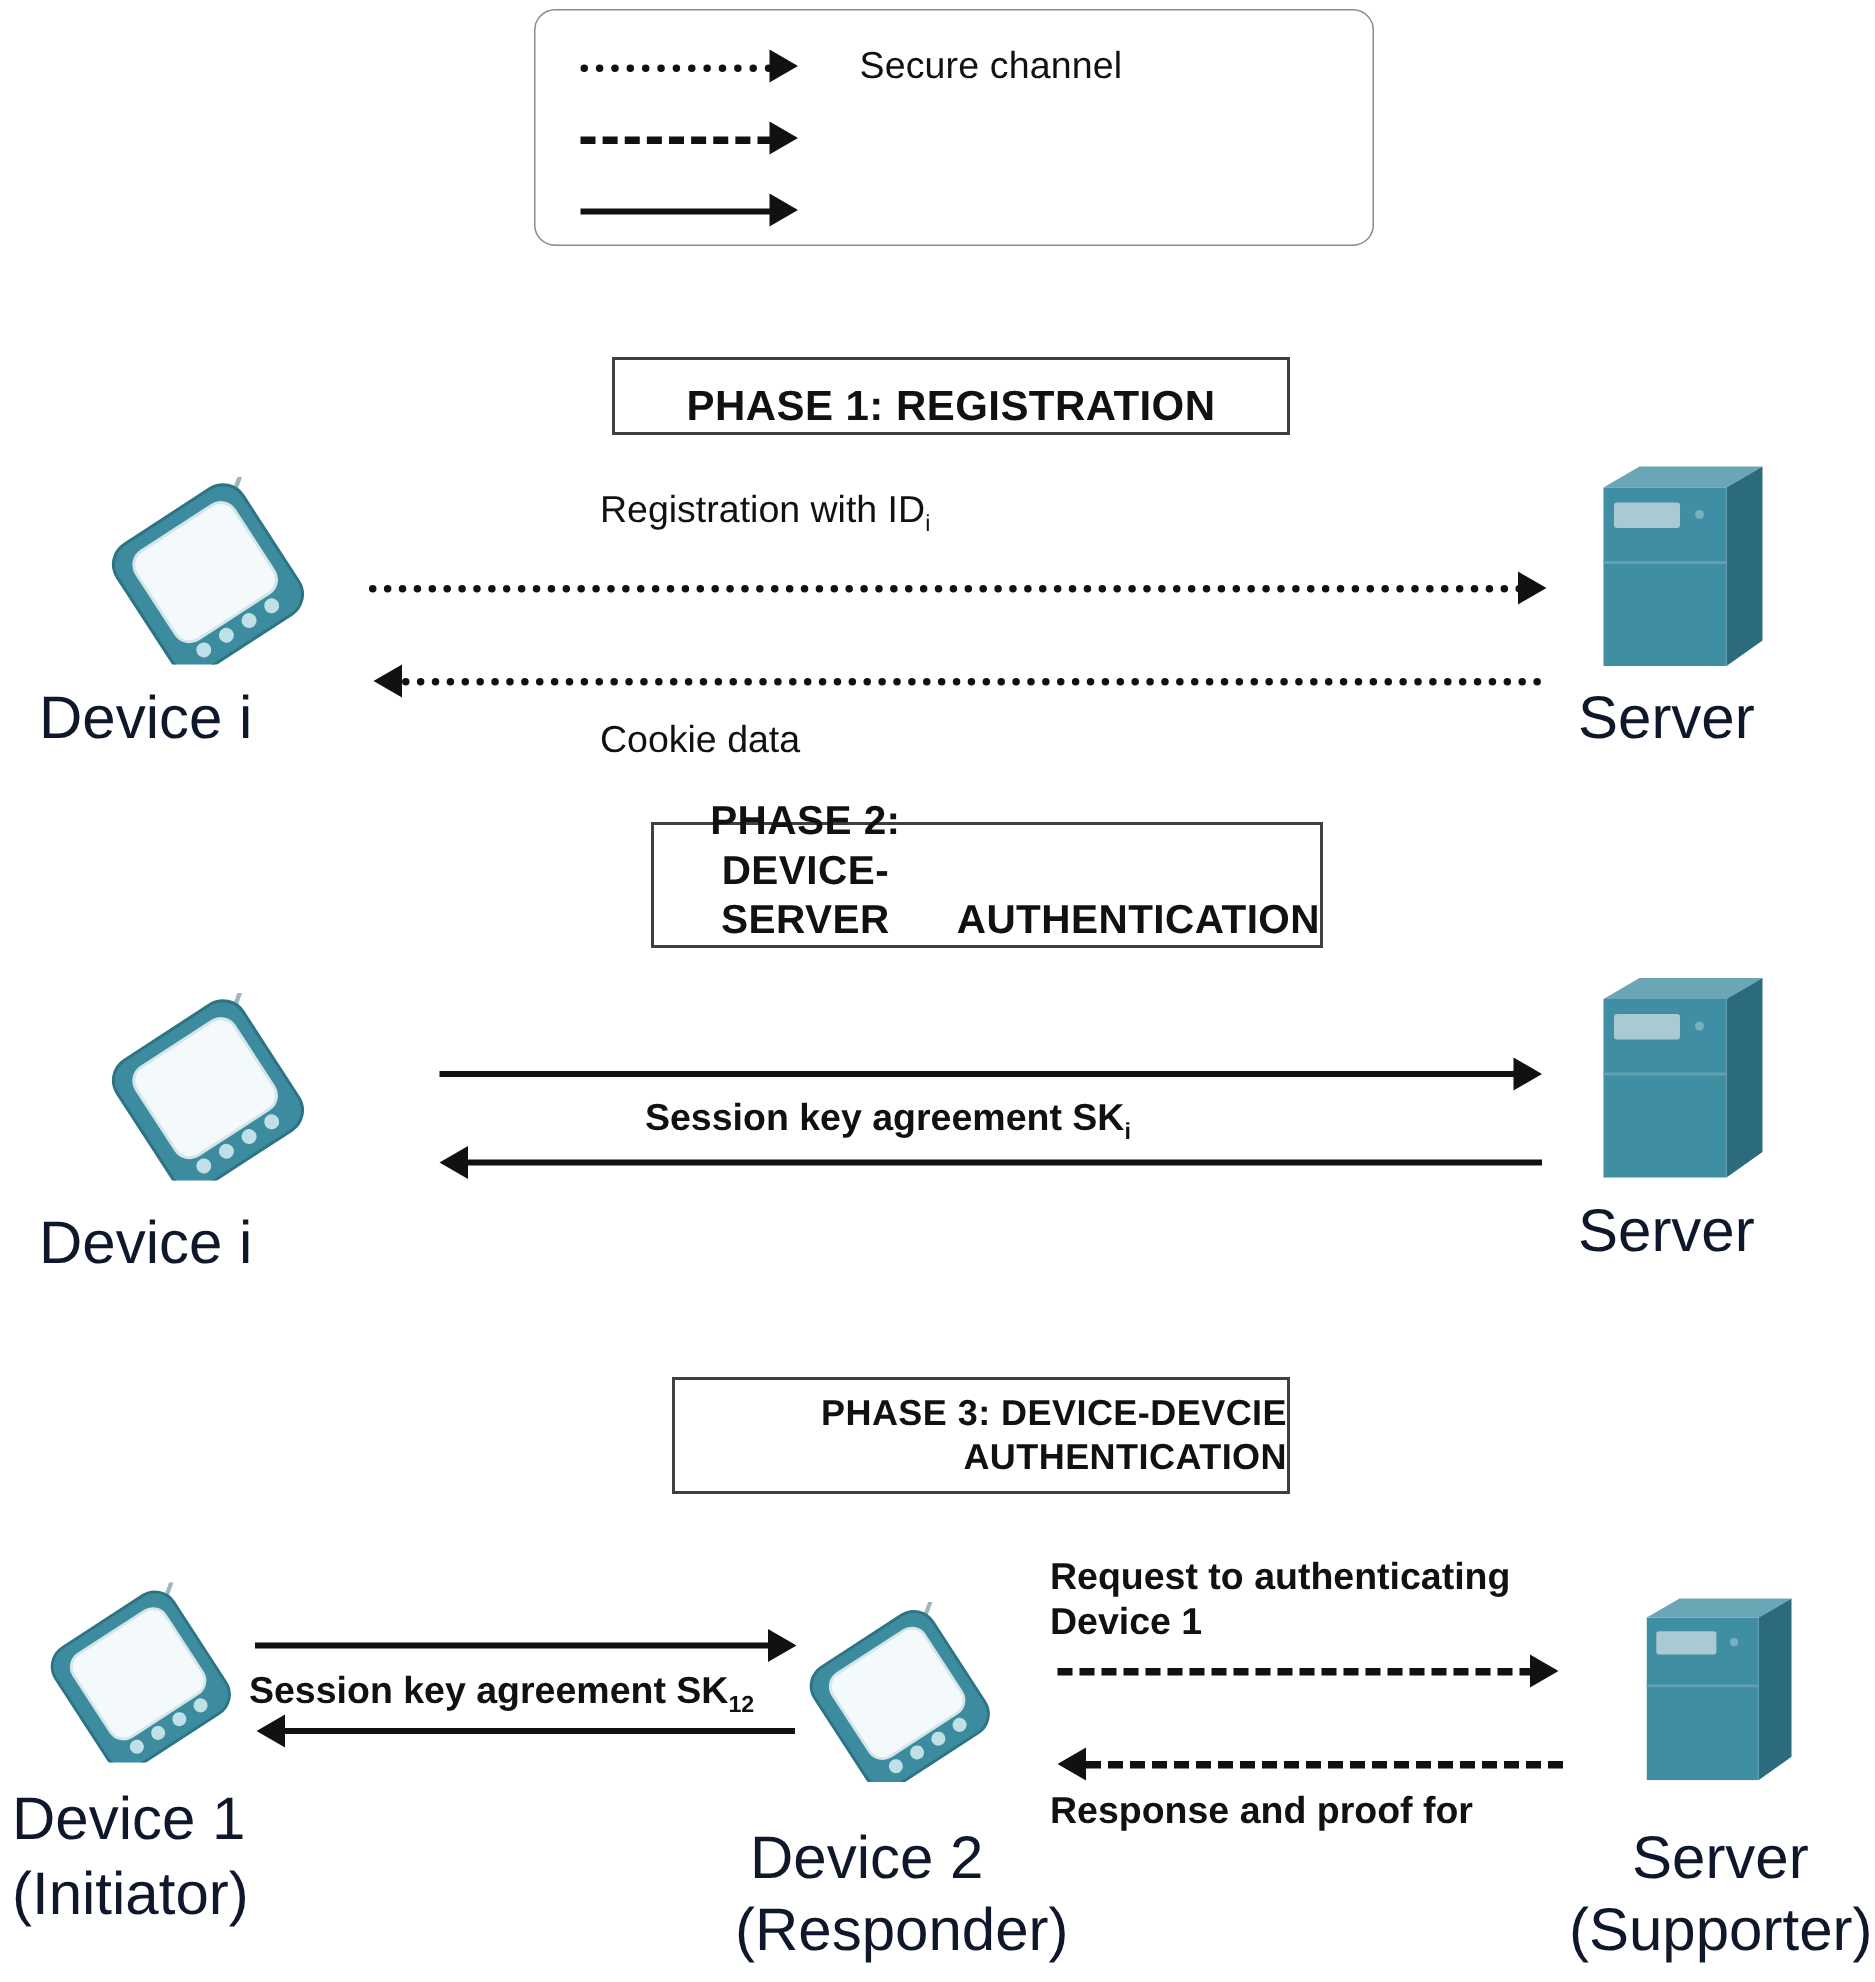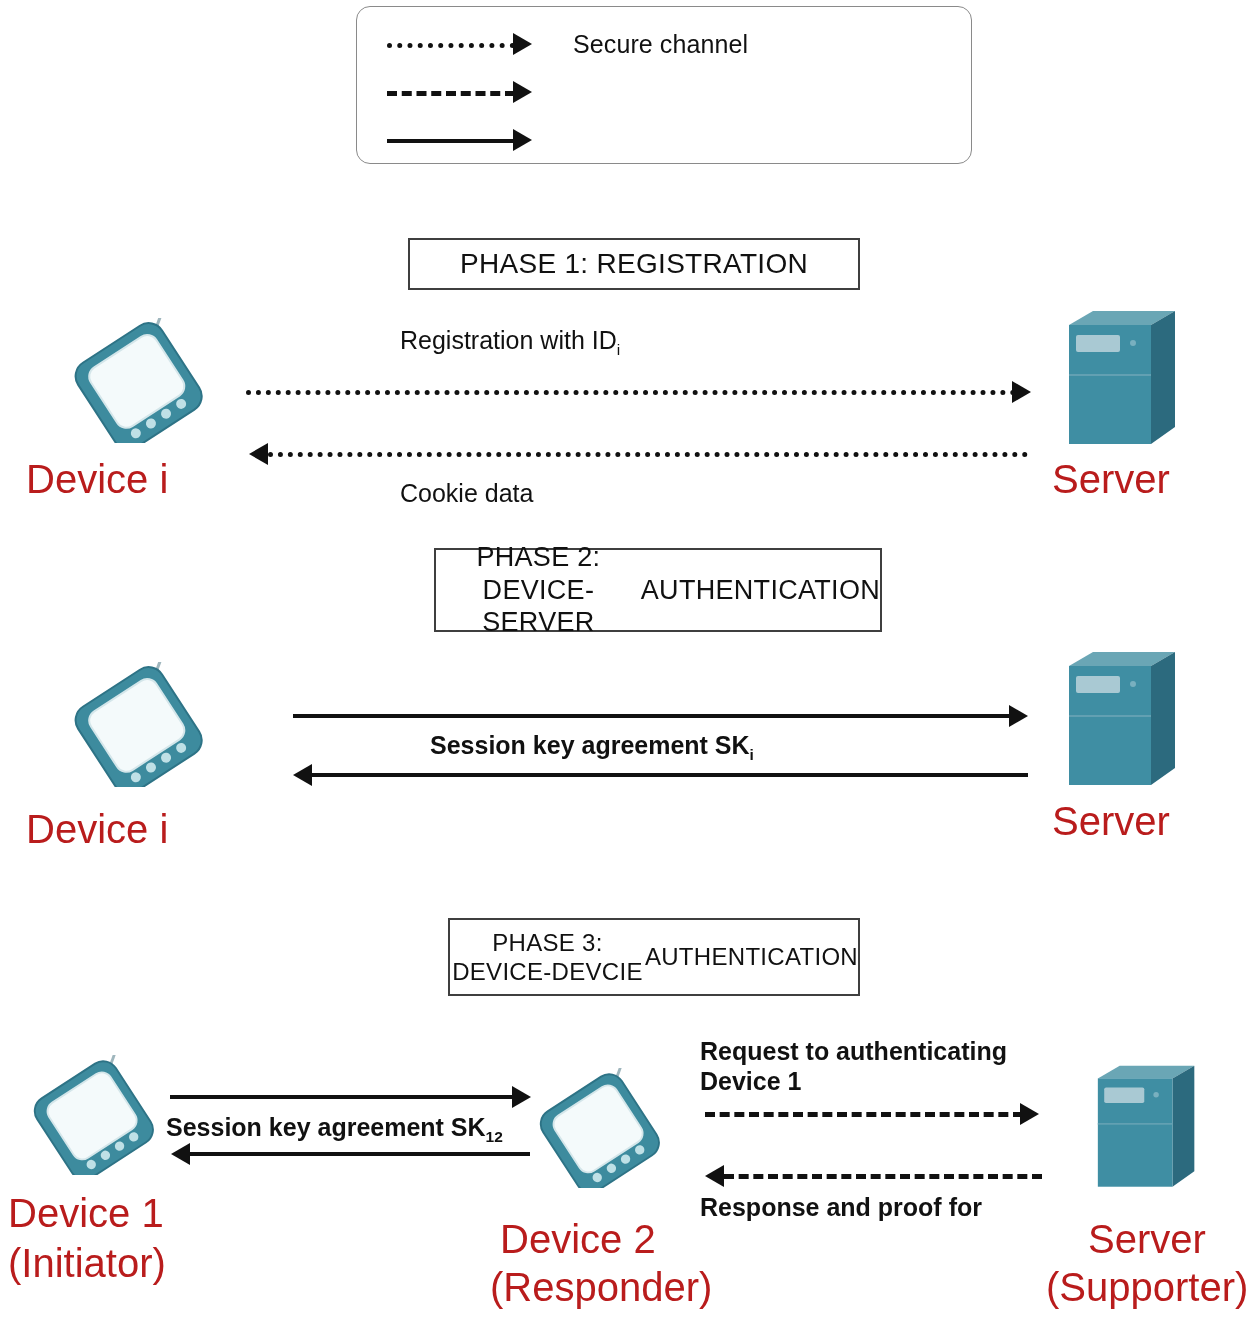--- a/index.html
+++ b/index.html
@@ -17,21 +17,21 @@
     height: 1321px;
     background: #ffffff;
     overflow: hidden;
   }
   .abs { position: absolute; }
 
   
   #legend {
     left: 356px;
     top: 6px;
-    width: 616px;
+    width: 560px;
     height: 158px;
     border: 1.5px solid #8a8a8a;
     border-radius: 14px;
     box-sizing: border-box;
     background: #fff;
   }
   .legend-row {
     position: absolute;
     left: 30px;
     width: 520px;
@@ -72,44 +72,44 @@
   .head.right { border-left: 19px solid #111; }
   .head.left  { border-right: 19px solid #111; }
 
   
   .phase-box {
     position: absolute;
     border: 2.5px solid #3f3f3f;
     background: #fff;
     box-sizing: border-box;
     display: flex;
-    align-items: center;
+    align-items: flex-end;
     justify-content: center;
     text-align: center;
-    font-weight: normal;
+    font-weight: bold;
     color: #111;
     letter-spacing: 0.3px;
     line-height: 1.22;
   }
 
   
   .flow-label {
     position: absolute;
     text-align: left;
     font-size: 25px;
     color: #111;
     white-space: nowrap;
     line-height: 1.2;
   }
   .flow-label.bold { font-weight: bold; }
   .flow-label.wrap { white-space: normal; }
   .node-label {
     position: absolute;
     font-size: 40px;
-    color: #b91c1c;
+    color: #0f172a;
     line-height: 1.05;
     white-space: nowrap;
   }
   sub { font-size: 0.62em; }
 
   
   .server { position: absolute; }
   .server svg { display: block; }
 
   
@@ -235,21 +235,21 @@
 
   <div class="flow-label bold" style="left:430px; top:730px; width:460px;">
     <span>Session key agreement SK</span><sub>i</sub>
   </div>
 
   <div class="abs">
     <div class="ln solid" style="left:312px; top:773px; width:716px;"></div>
     <div class="head left" style="left:293px; top:764px;"></div>
   </div>
 
-  <div class="phase-box" style="left:448px; top:918px; width:412px; height:78px; font-size:24px; flex-direction:row;">
+  <div class="phase-box" style="left:448px; top:918px; width:412px; height:78px; font-size:24px; flex-direction:column;">
     <span>PHASE 3: DEVICE-DEVCIE</span>
     <span>AUTHENTICATION</span>
   </div>
 
   <div class="device" style="left:22px; top:1055px;">
     <svg width="150" height="120" viewBox="0 0 160 125">
       <g transform="rotate(-33 80 66)">
         <line x1="118" y1="30" x2="150" y2="6" stroke="#9fb6bd" stroke-width="3"></line>
         <circle cx="151" cy="5" r="5" fill="#c8d6da"></circle>
         <rect x="26" y="16" width="100" height="100" rx="16" ry="16" fill="#3d8b9e" stroke="#2d7386" stroke-width="2"></rect>

